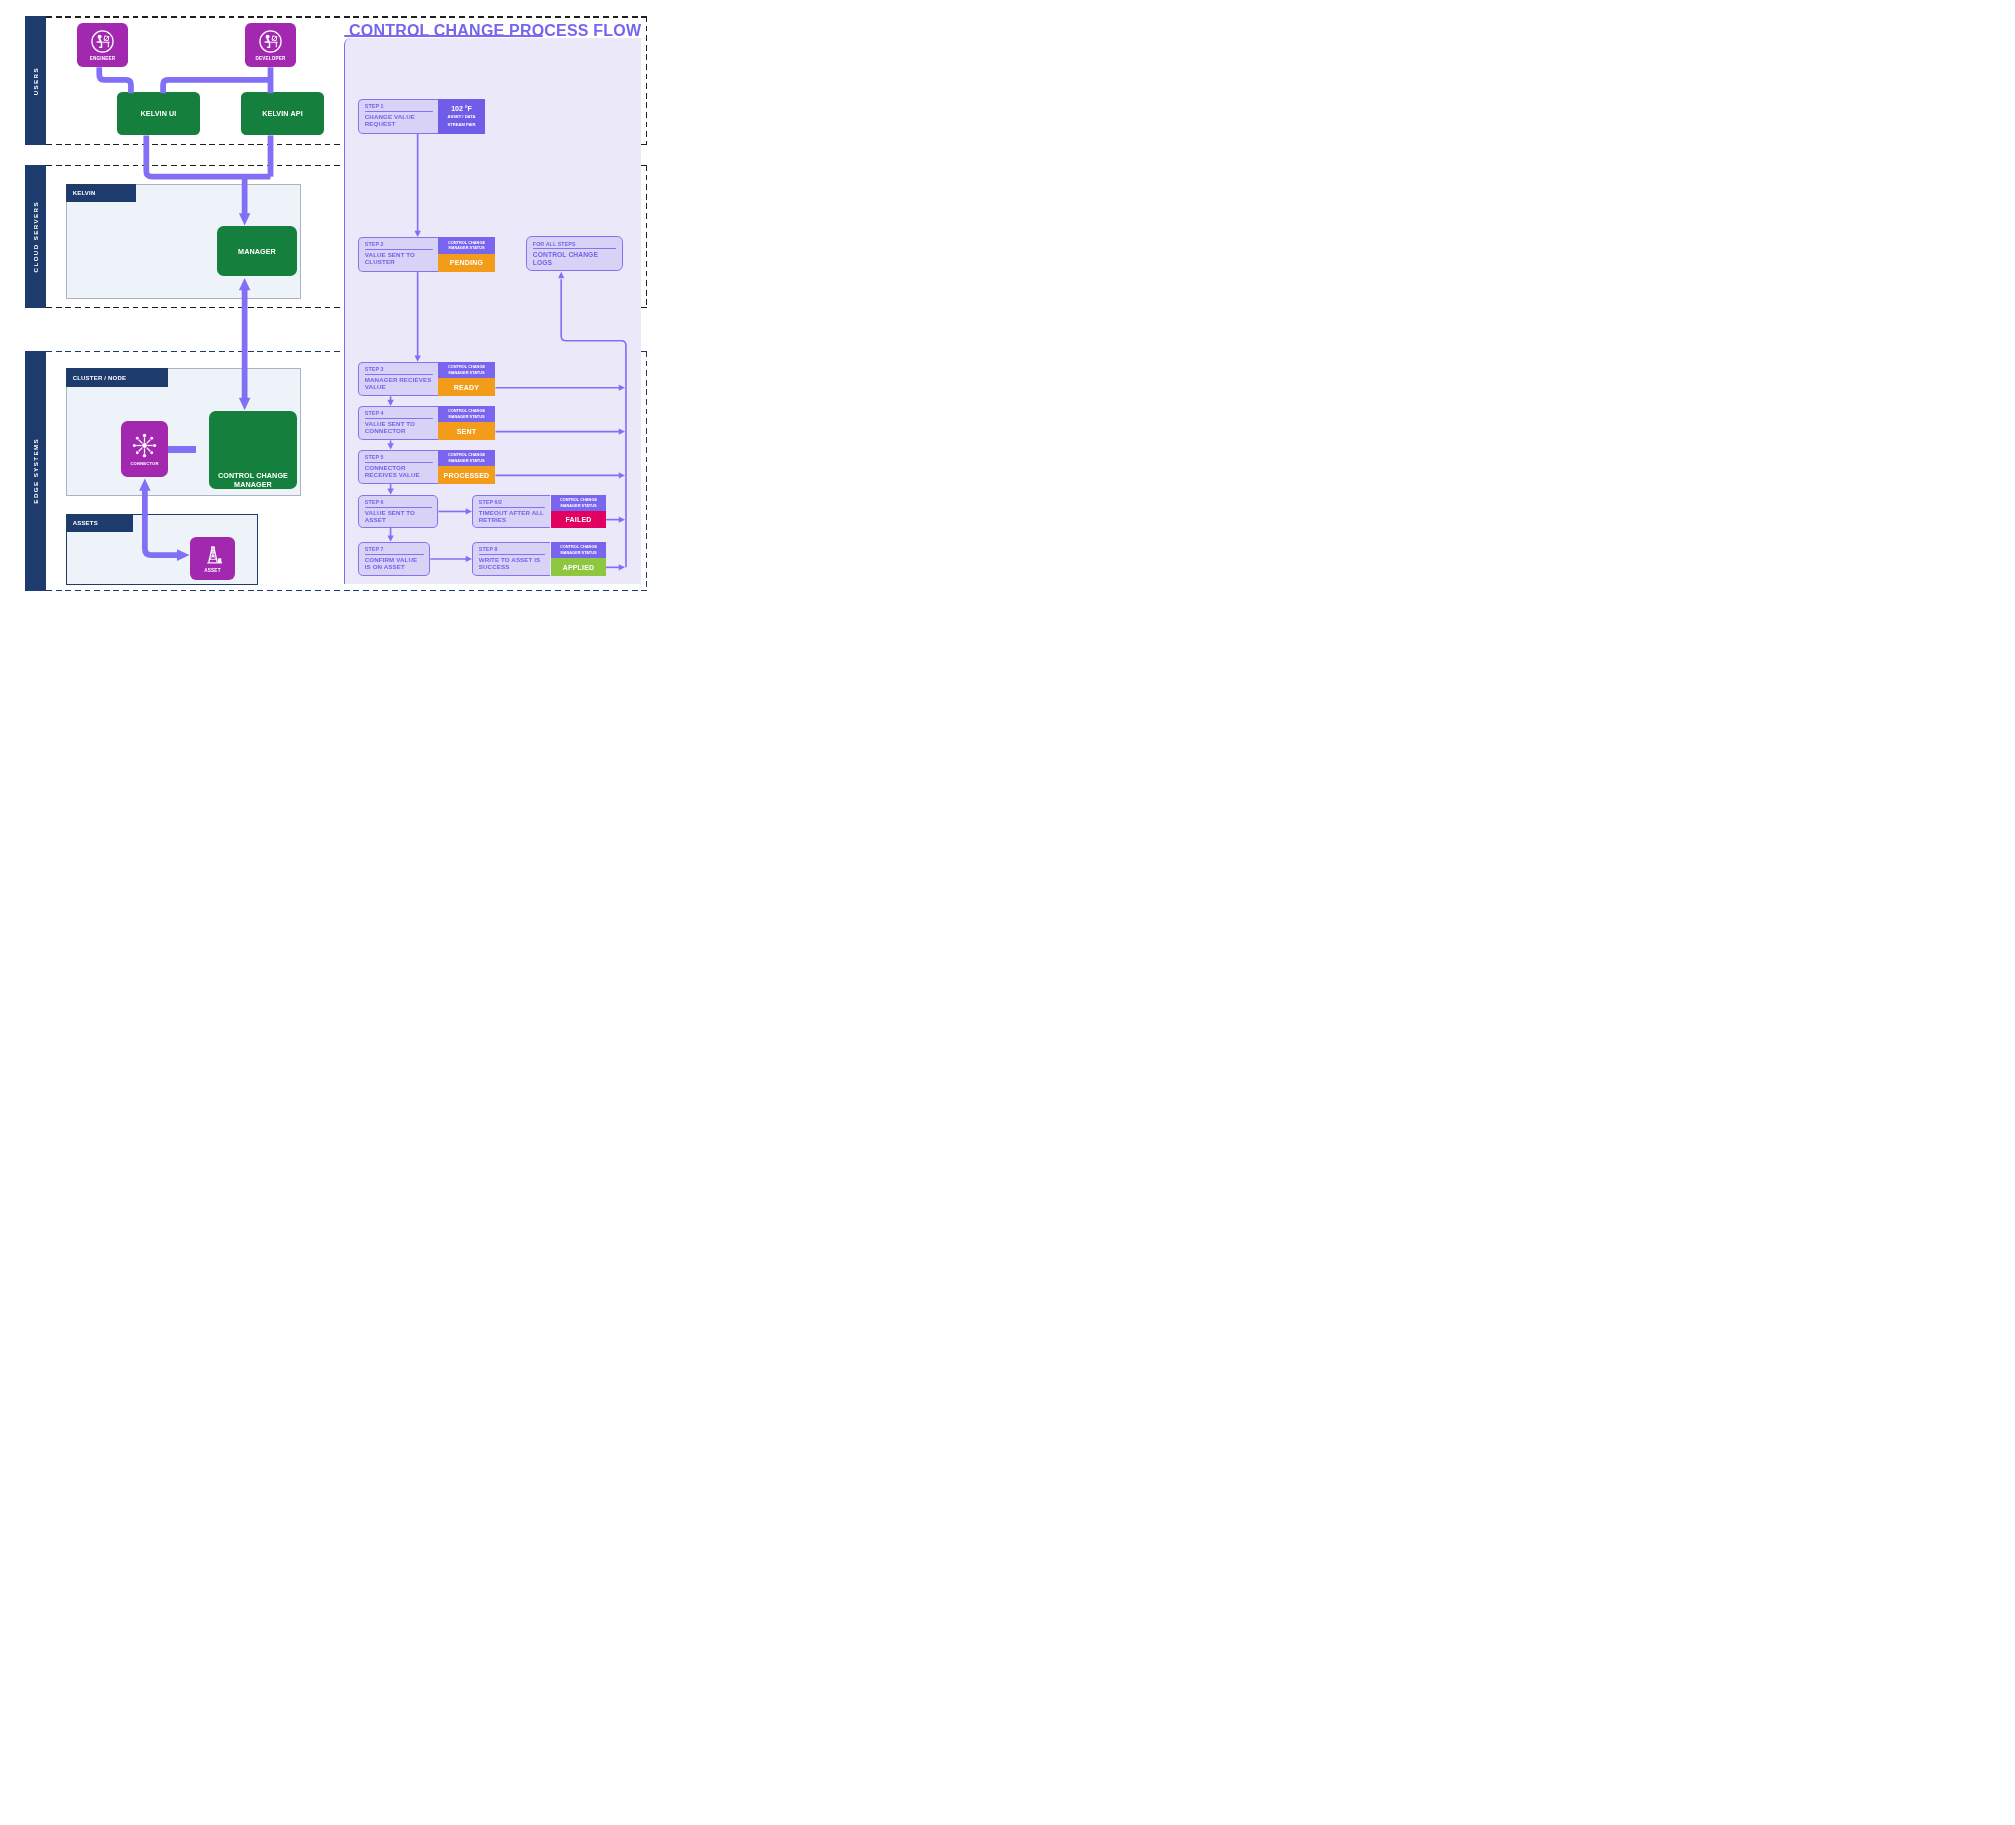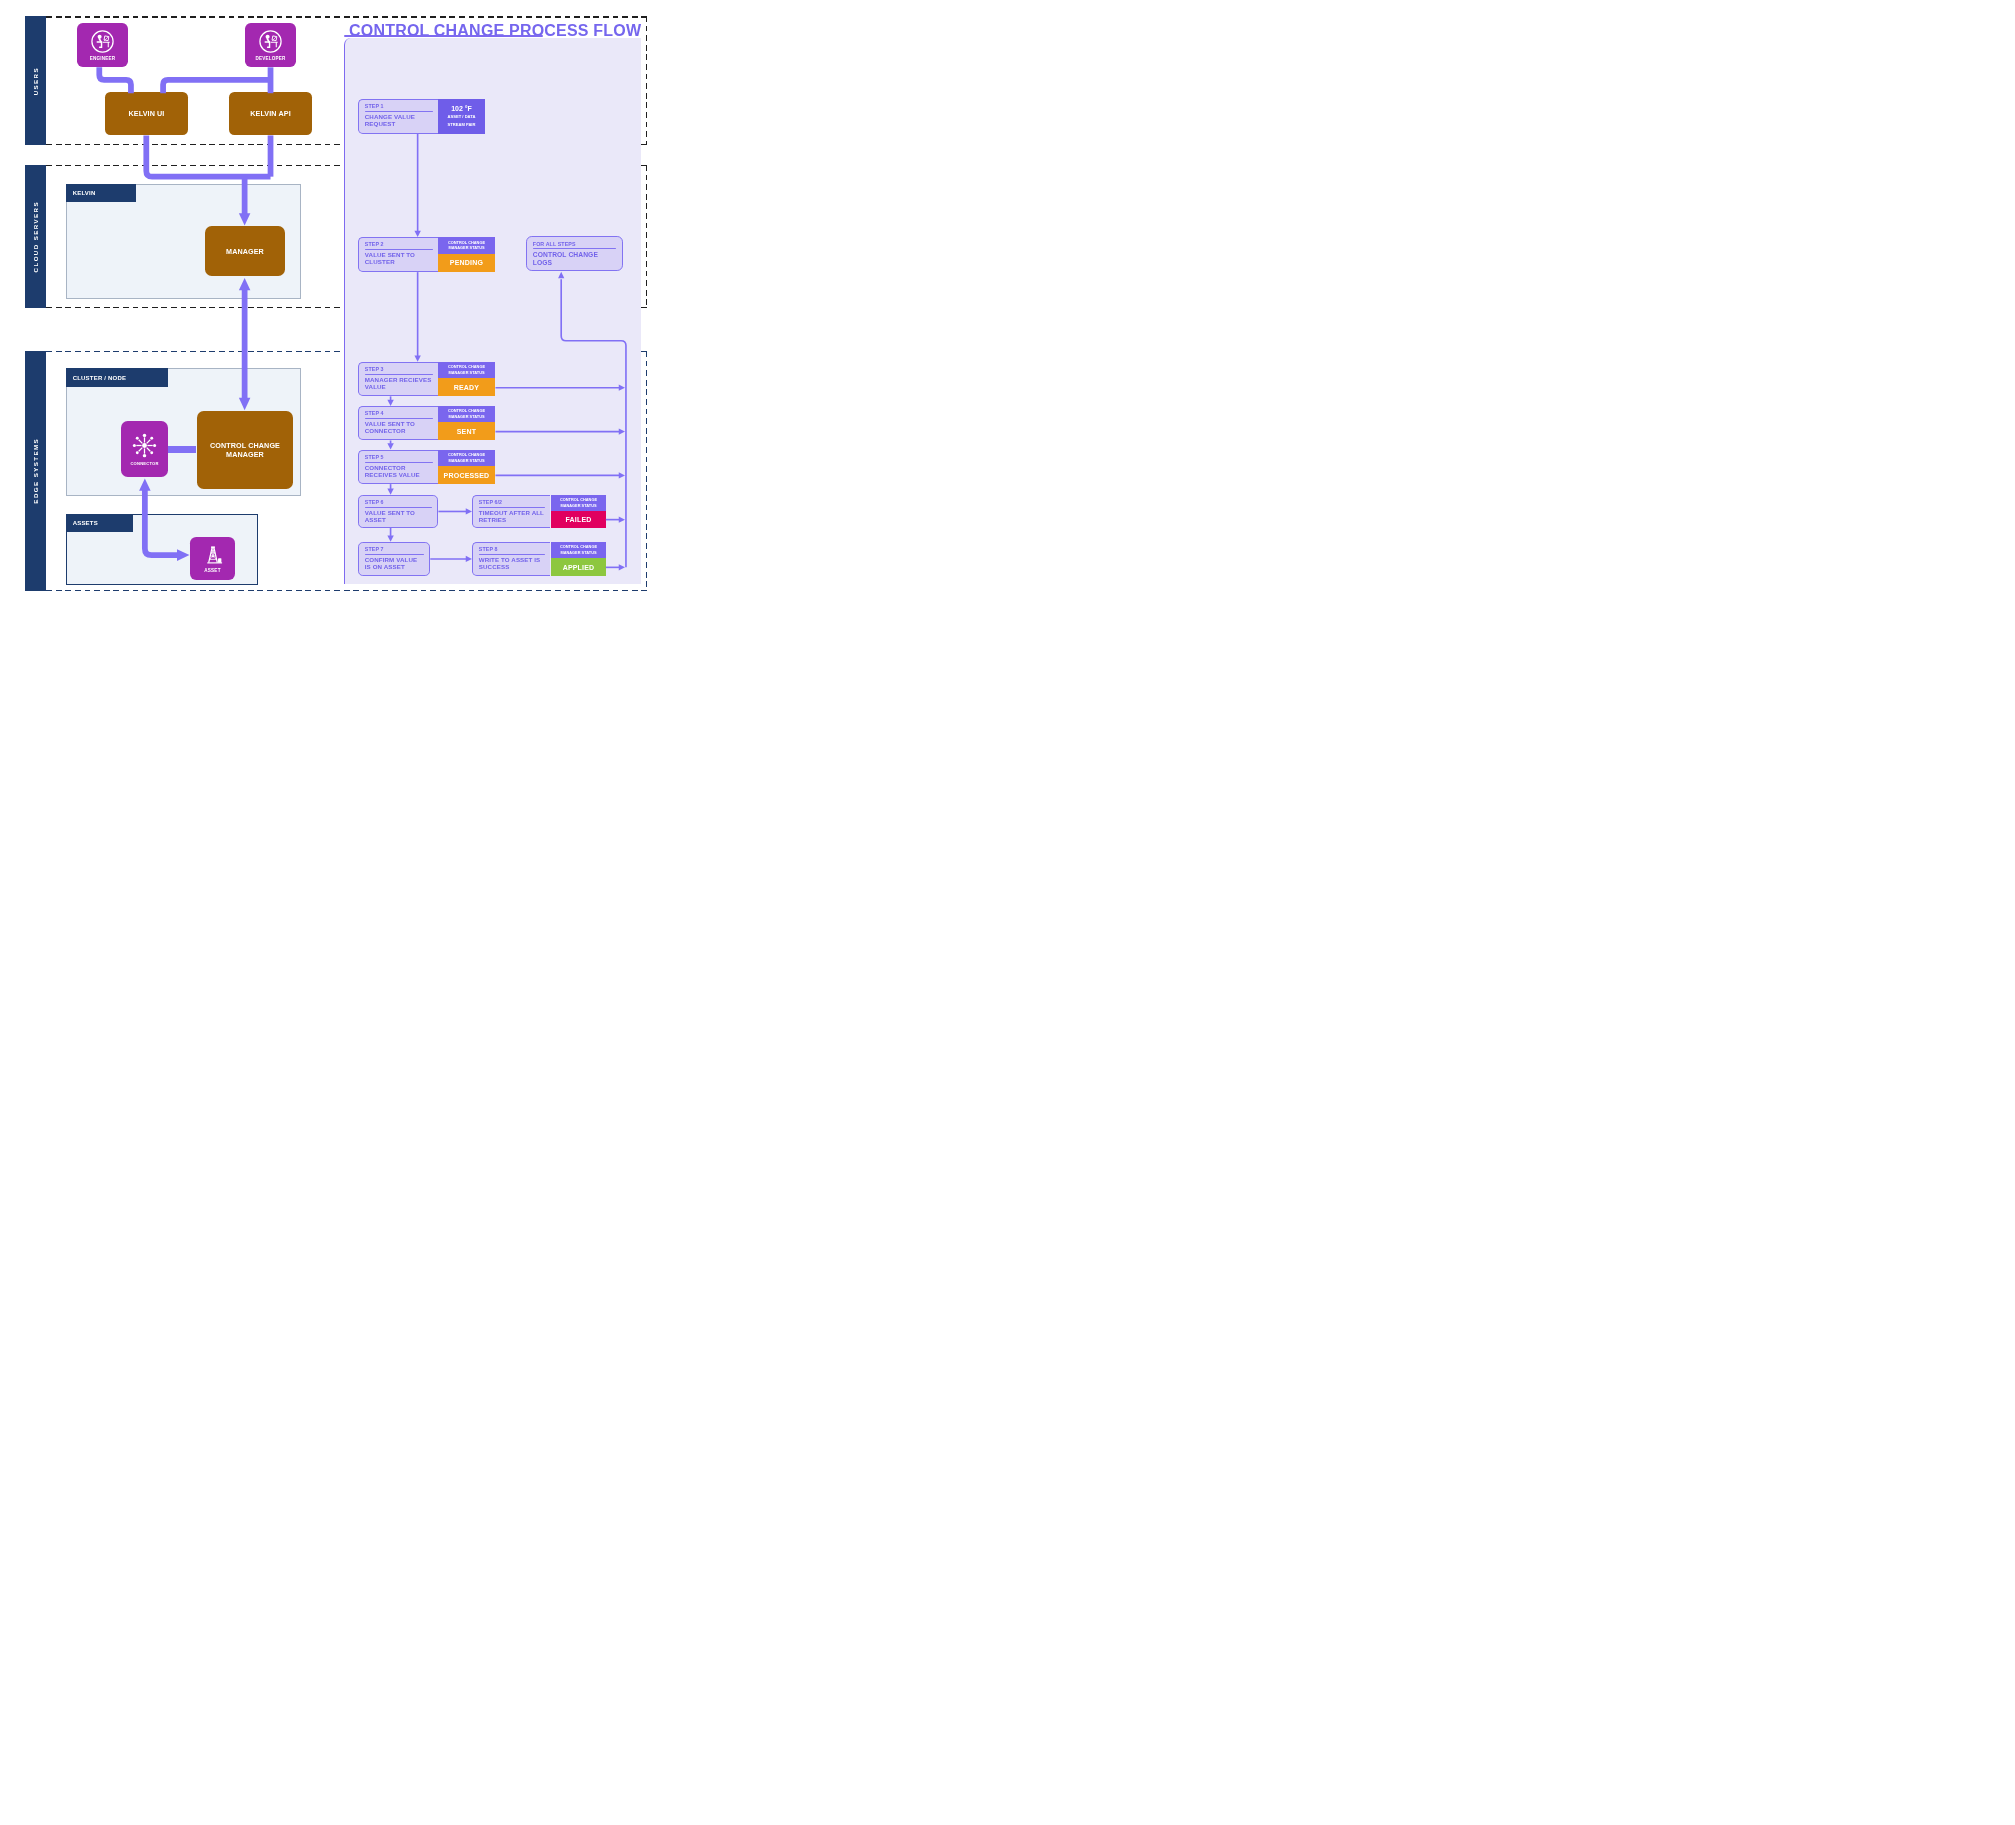--- a/index.html
+++ b/index.html
@@ -13,21 +13,21 @@
   .hdash.navy{background:repeating-linear-gradient(90deg,#1d3c6d 0 5.8px,transparent 5.8px 9.6px);}
   .vdash.navy{background:repeating-linear-gradient(180deg,#1d3c6d 0 5.8px,transparent 5.8px 9.6px);}
 
   
   .band-bar{position:absolute;left:25px;width:21px;background:#1d3c6d;display:flex;align-items:center;justify-content:center;}
   .band-bar span{writing-mode:vertical-rl;transform:rotate(180deg);color:#fff;font-weight:bold;font-size:6.2px;letter-spacing:1.4px;white-space:nowrap;}
 
   
   .magenta-box{position:absolute;background:#a328b0;border-radius:5.8px;display:flex;flex-direction:column;align-items:center;justify-content:center;color:#fff;}
   .magenta-box .mlabel{font-size:4.6px;font-weight:bold;letter-spacing:0.2px;margin-top:1.9px;}
-  .blue-box{position:absolute;background:#a16207;border-radius:5.3px;display:flex;align-items:center;justify-content:center;color:#fff;font-weight:bold;font-size:7.2px;text-align:center;line-height:1.25;letter-spacing:0.1px;}
+  .blue-box{position:absolute;background:#15803d;border-radius:5.3px;display:flex;align-items:center;justify-content:center;color:#fff;font-weight:bold;font-size:7.2px;text-align:center;line-height:1.25;letter-spacing:0.1px;margin-left:12px;}
   .light-box{position:absolute;background:#eef3f9;border:0.5px solid #a8b4c4;}
   .light-box.navy-border{border:0.7px solid #1d3c6d;}
   .tab{position:absolute;background:#1d3c6d;color:#fff;font-weight:bold;font-size:6px;display:flex;align-items:center;padding-left:6.7px;letter-spacing:0.2px;}
 
   
   #flow-panel{position:absolute;left:344px;top:38px;width:297px;height:546px;background:#eae8f9;border-left:1px solid #7e6af0;border-top-left-radius:6.7px;}
   #flow-title{position:absolute;left:349px;top:22px;font-size:16px;font-weight:bold;color:#7566ee;letter-spacing:0.2px;white-space:nowrap;}
   #flow-underline{position:absolute;left:344px;top:35px;width:199px;height:2.2px;background:#7e6af0;border-radius:1px;}
 
   .step-box{position:absolute;background:#d8d2f6;border:0.8px solid #8273f2;border-radius:4.8px;padding:3.4px 4.8px 2.9px 5.8px;color:#7262ea;}
@@ -147,21 +147,21 @@
           <circle cx="21" cy="0" r="3.2" fill="#fff"></circle>
         <circle cx="-15" cy="-15" r="3" fill="#fff"></circle>
           <circle cx="15" cy="15" r="3" fill="#fff"></circle>
         <circle cx="-15" cy="15" r="3" fill="#fff"></circle>
           <circle cx="15" cy="-15" r="3" fill="#fff"></circle>
       </svg>
     </span>
     <span class="mlabel" style="font-size:4.1px;">CONNECTOR</span>
   </div>
 
-  <div class="blue-box" style="left:197px;top:411px;width:96px;height:78px;border-radius:6.7px;padding:0 8px;">
+  <div class="blue-box" style="left:197px;top:411px;width:88px;height:78px;border-radius:6.7px;padding:0 8px;align-items:flex-end;">
       <span>CONTROL CHANGE MANAGER</span>
     </div>
 
   <div style="position:absolute;left:168px;top:446px;width:28px;height:6.7px;background:#8170f5;"></div>
 
   <div class="light-box navy-border" style="left:66px;top:514px;width:192px;height:71px;"></div>
   <div class="tab" style="left:66px;top:514px;width:67px;height:18px;">
       <span>ASSETS</span>
     </div>
   <div class="magenta-box" style="left:190px;top:537px;width:45px;height:43px;border-radius:6.2px;">

